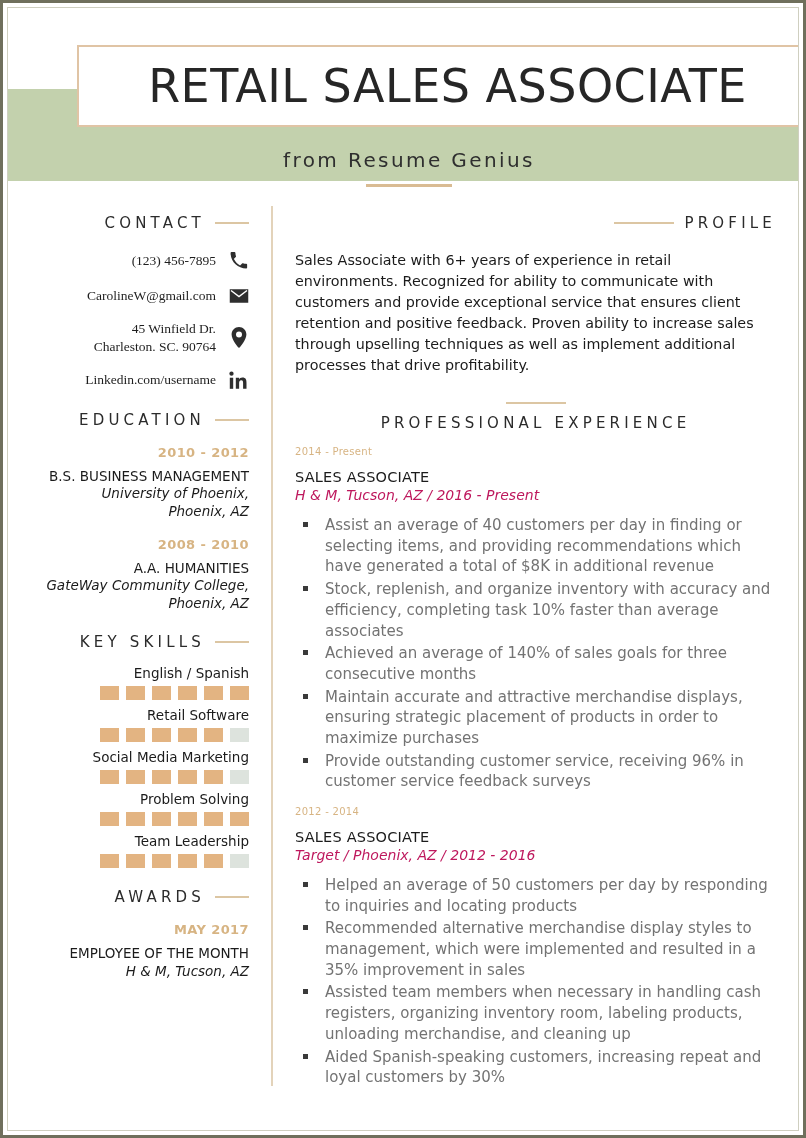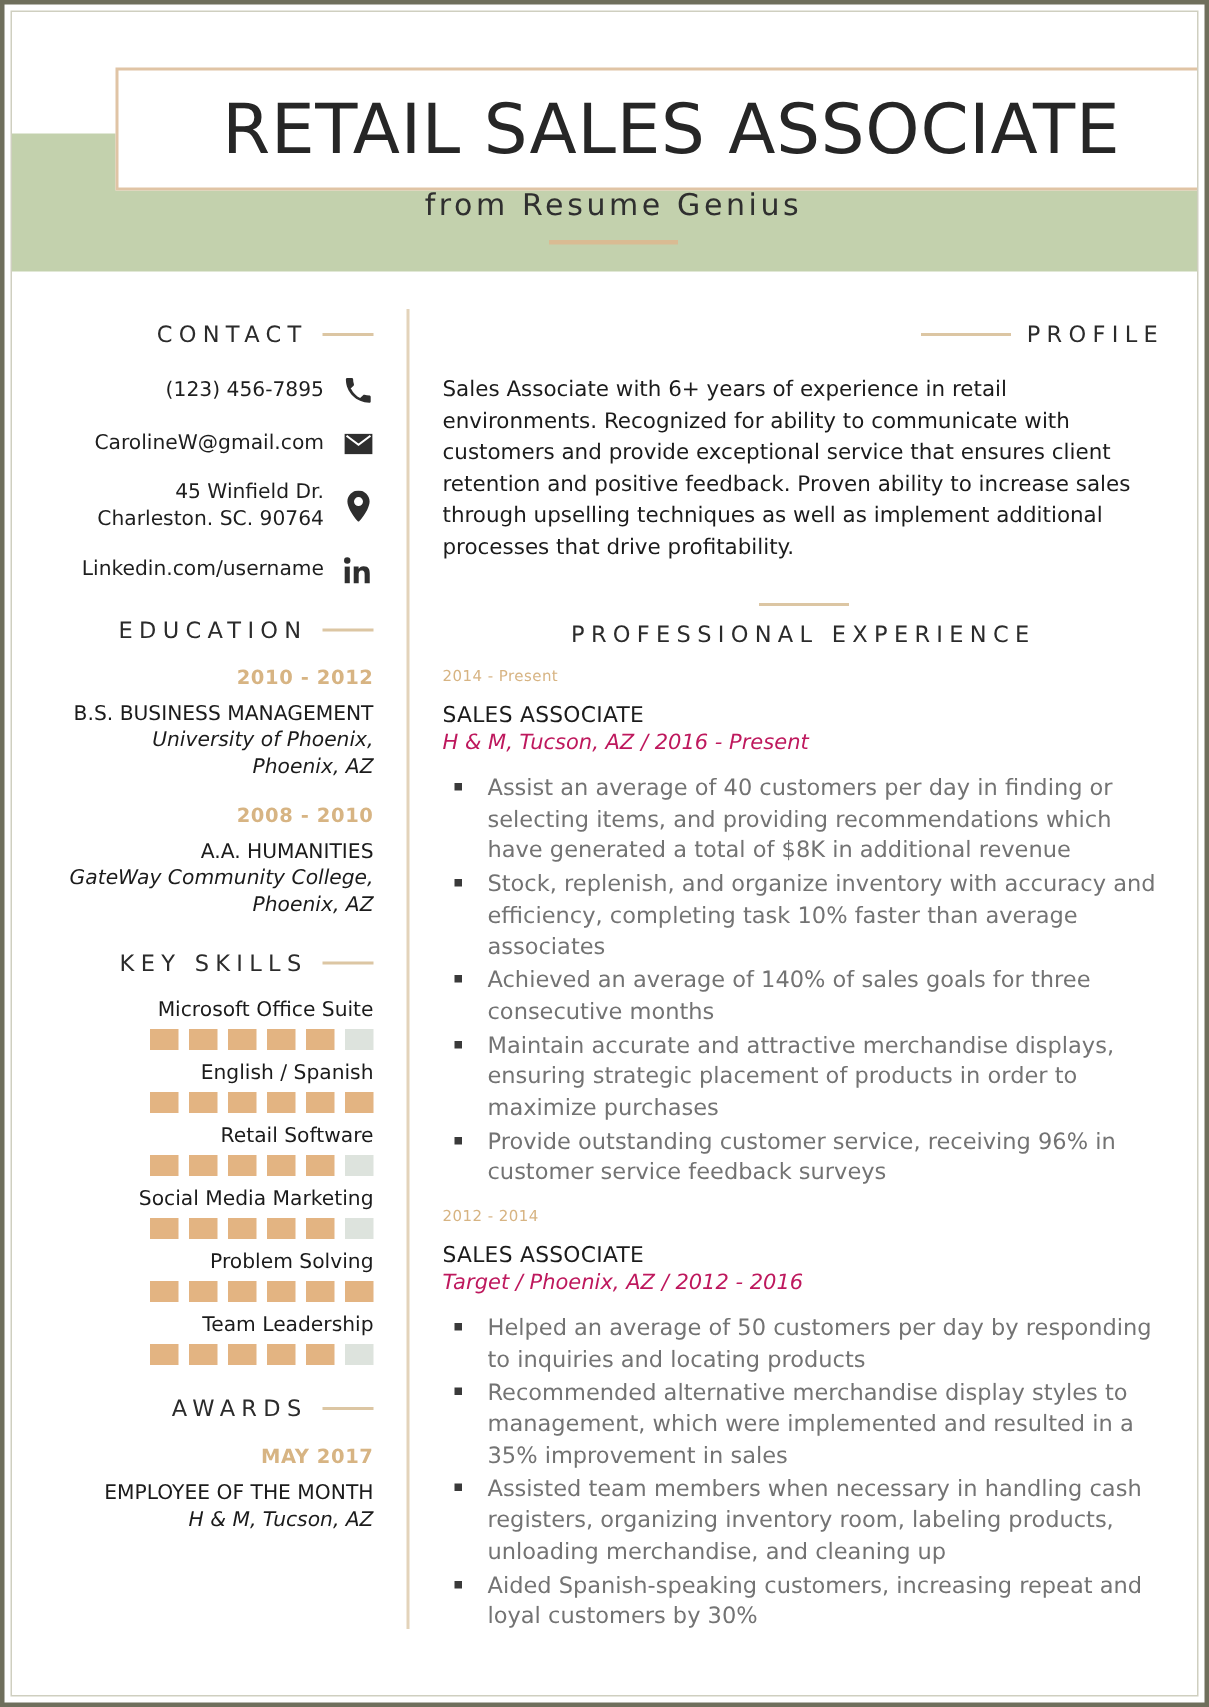--- a/index.html
+++ b/index.html
@@ -41,21 +41,21 @@
   .title-text {
     font-family: "DejaVu Sans", sans-serif;
     font-size: 46px;
     font-weight: 400;
     letter-spacing: 0.5px;
     color: #262626;
     white-space: nowrap;
   }
   .subtitle-wrap {
     position: absolute;
-    top: 116px; left: 0; right: 0;
+    top: 140px; left: 0; right: 0;
     text-align: center;
     z-index: 3;
     padding-left: 12px;
   }
   .subtitle-text {
     font-size: 20px;
     letter-spacing: 2.4px;
     color: #2f2f2f;
   }
   .subtitle-rule {
@@ -107,21 +107,21 @@
   .sec-head.left-align .rule { width: 60px; }
 
   
   .contact-list { margin-top: 18px; }
   .contact-row {
     display: flex; align-items: center; justify-content: flex-end;
     gap: 12px;
     margin-bottom: 14px;
   }
   .contact-text {
-    font-size: 13.5px; color: #1e1e1e; text-align: right; line-height: 1.32;
+    font-size: 13.5px; color: #1e1e1e; text-align: right; line-height: 1.32; font-family: Liberation Serif, serif;
   }
   .contact-icon {
     width: 21px; height: 21px;
     display: flex; align-items: center; justify-content: center;
     flex: 0 0 21px;
   }
   .contact-icon svg { display: block; }
 
   
   .edu-item { margin-top: 16px; text-align: right; }
@@ -261,31 +261,20 @@
 Phoenix, AZ</div>
           </div>
         </div>
 
         <div class="sec-head right-align">
           <div class="sec-title">KEY SKILLS</div>
           <div class="rule"></div>
         </div>
 
         <div class="skills-list" id="skills-list">
-            <div class="skill-item">
-              <div class="skill-name">Microsoft Office Suite</div>
-              <div class="skill-squares">
-                <span class="sq"></span>
-                <span class="sq"></span>
-                <span class="sq"></span>
-                <span class="sq"></span>
-                <span class="sq"></span>
-                <span class="sq off"></span>
-              </div>
-            </div>
             <div class="skill-item">
               <div class="skill-name">English / Spanish</div>
               <div class="skill-squares">
                 <span class="sq"></span>
                 <span class="sq"></span>
                 <span class="sq"></span>
                 <span class="sq"></span>
                 <span class="sq"></span>
                 <span class="sq"></span>
               </div>

